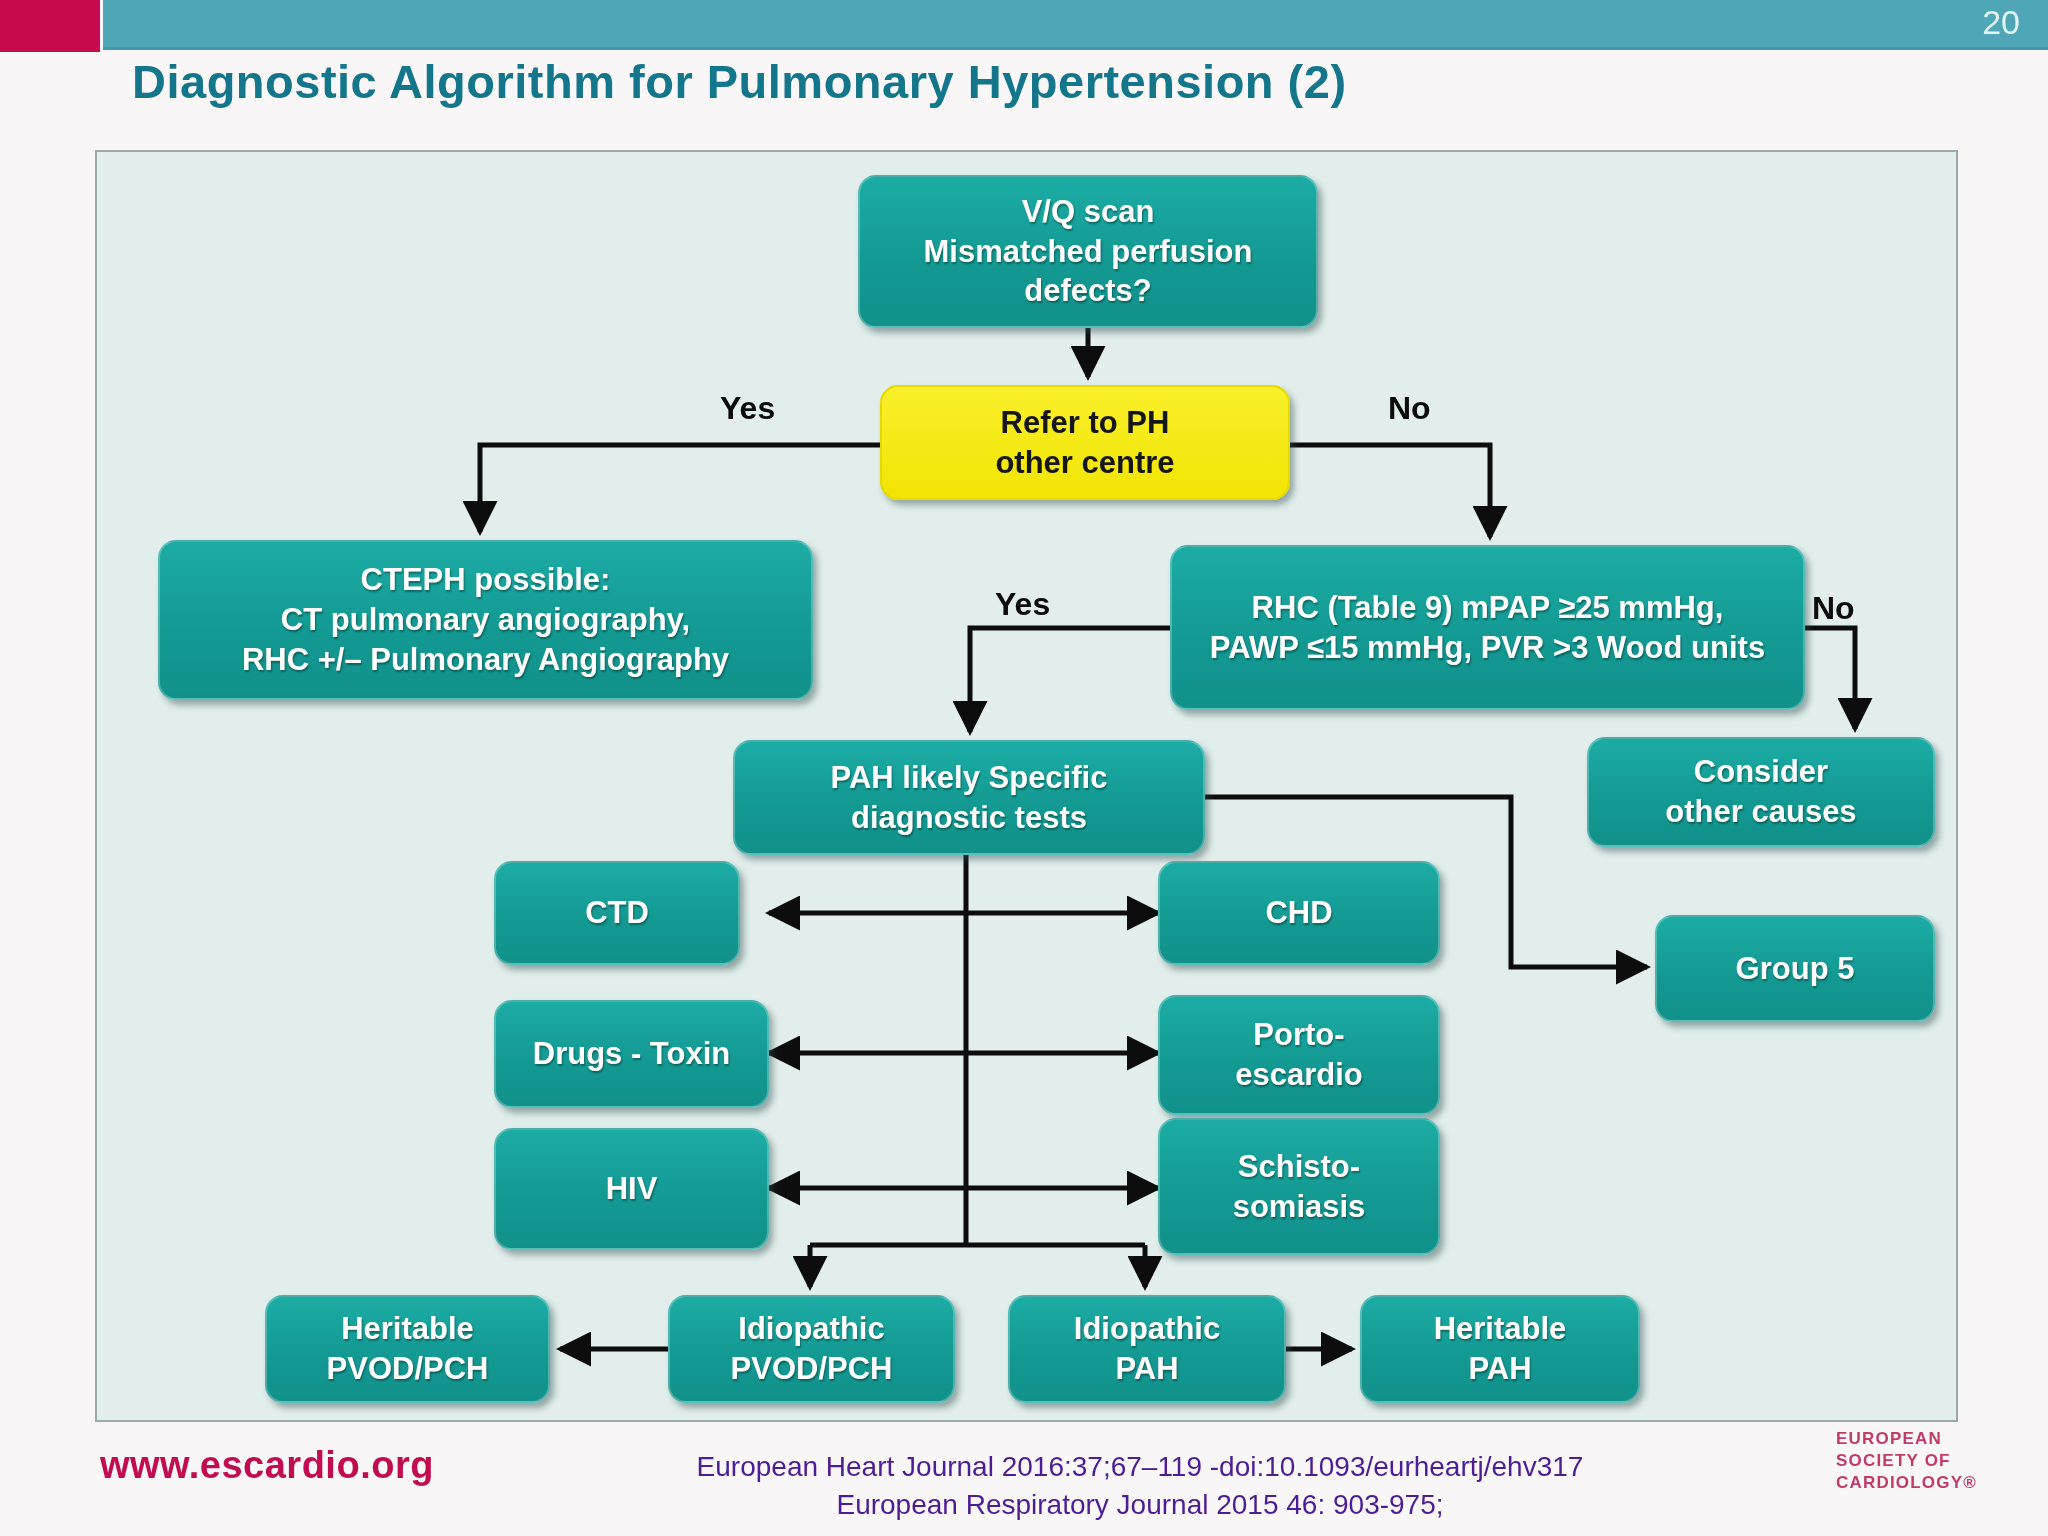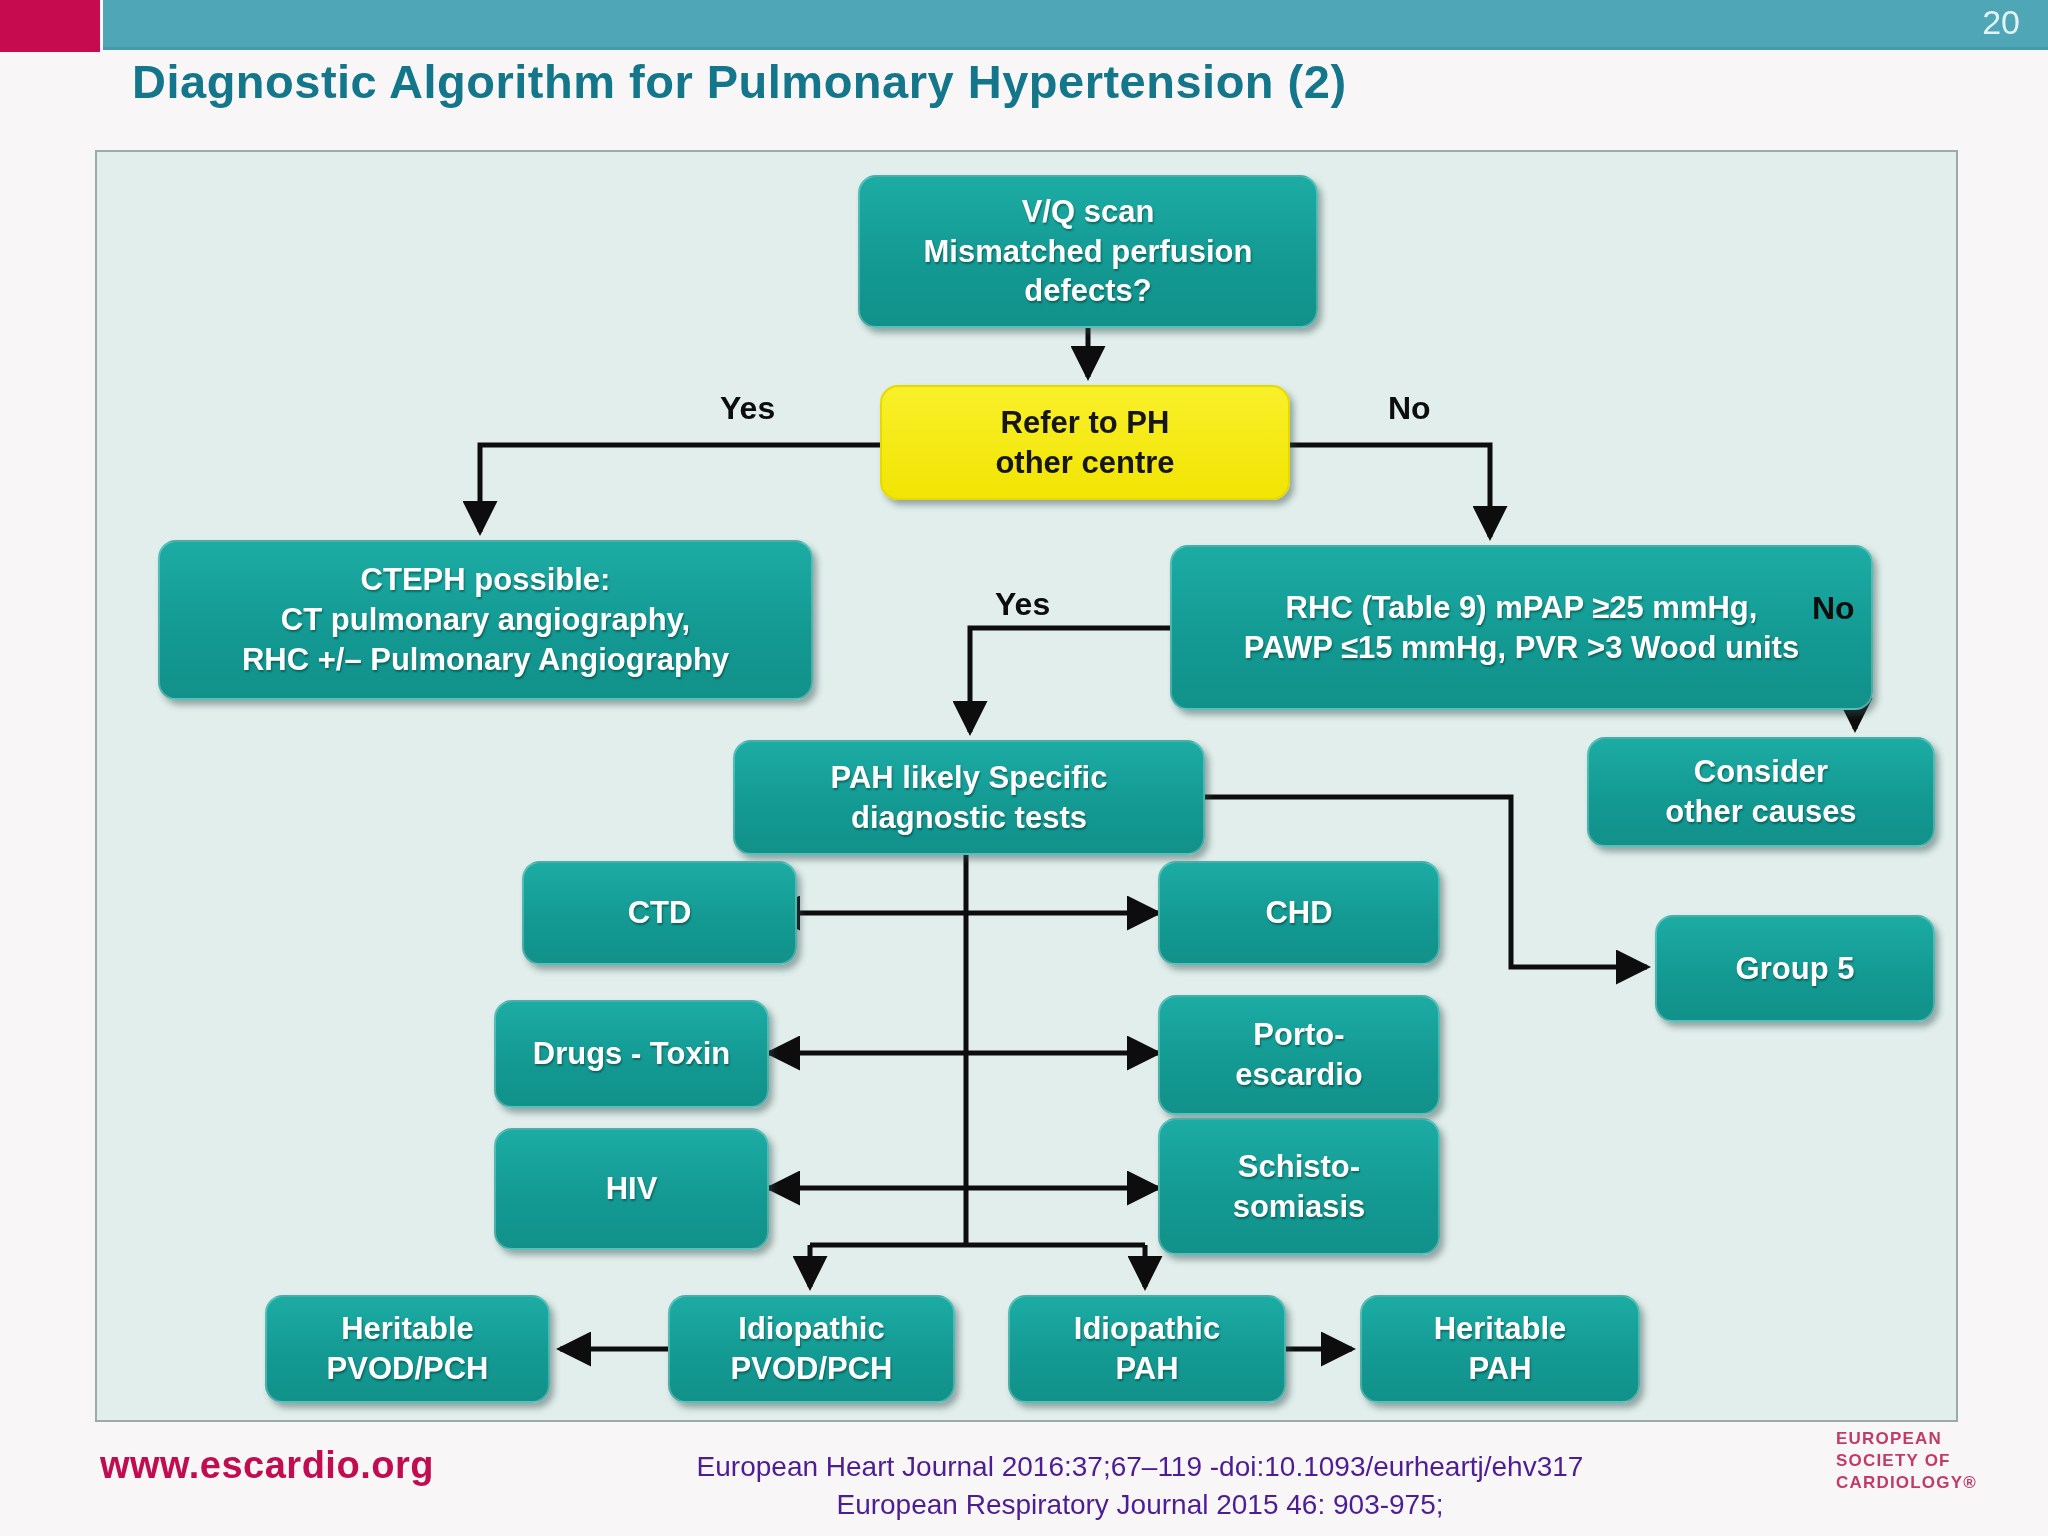--- a/index.html
+++ b/index.html
@@ -76,28 +76,28 @@
 </svg>
 
 <div class="node" style="left:858px;top:175px;width:460px;height:153px;">V/Q scan
 Mismatched perfusion
 defects?</div>
 <div class="node yellow" style="left:880px;top:385px;width:410px;height:115px;">Refer to PH
 other centre</div>
 <div class="node" style="left:158px;top:540px;width:655px;height:160px;">CTEPH possible:
 CT pulmonary angiography,
 RHC +/– Pulmonary Angiography</div>
-<div class="node" style="left:1170px;top:545px;width:703px;height:165px;">RHC (Table 9) mPAP ≥25 mmHg,
+<div class="node" style="left:1170px;top:545px;width:635px;height:165px;">RHC (Table 9) mPAP ≥25 mmHg,
 PAWP ≤15 mmHg, PVR &gt;3 Wood units</div>
 <div class="node" style="left:733px;top:740px;width:472px;height:115px;">PAH likely Specific
 diagnostic tests</div>
 <div class="node" style="left:1587px;top:737px;width:348px;height:110px;">Consider
 other causes</div>
 <div class="node" style="left:1655px;top:915px;width:280px;height:107px;">Group 5</div>
-<div class="node" style="left:522px;top:861px;width:275px;height:104px;">CTD</div>
+<div class="node" style="left:494px;top:861px;width:246px;height:104px;">CTD</div>
 <div class="node" style="left:1158px;top:861px;width:282px;height:104px;">CHD</div>
 <div class="node" style="left:494px;top:1000px;width:275px;height:108px;">Drugs - Toxin</div>
 <div class="node" style="left:1158px;top:995px;width:282px;height:120px;">Porto-
 escardio</div>
 <div class="node" style="left:494px;top:1128px;width:275px;height:122px;">HIV</div>
 <div class="node" style="left:1158px;top:1118px;width:282px;height:137px;">Schisto-
 somiasis</div>
 <div class="node" style="left:265px;top:1295px;width:285px;height:108px;">Heritable
 PVOD/PCH</div>
 <div class="node" style="left:668px;top:1295px;width:287px;height:108px;">Idiopathic

